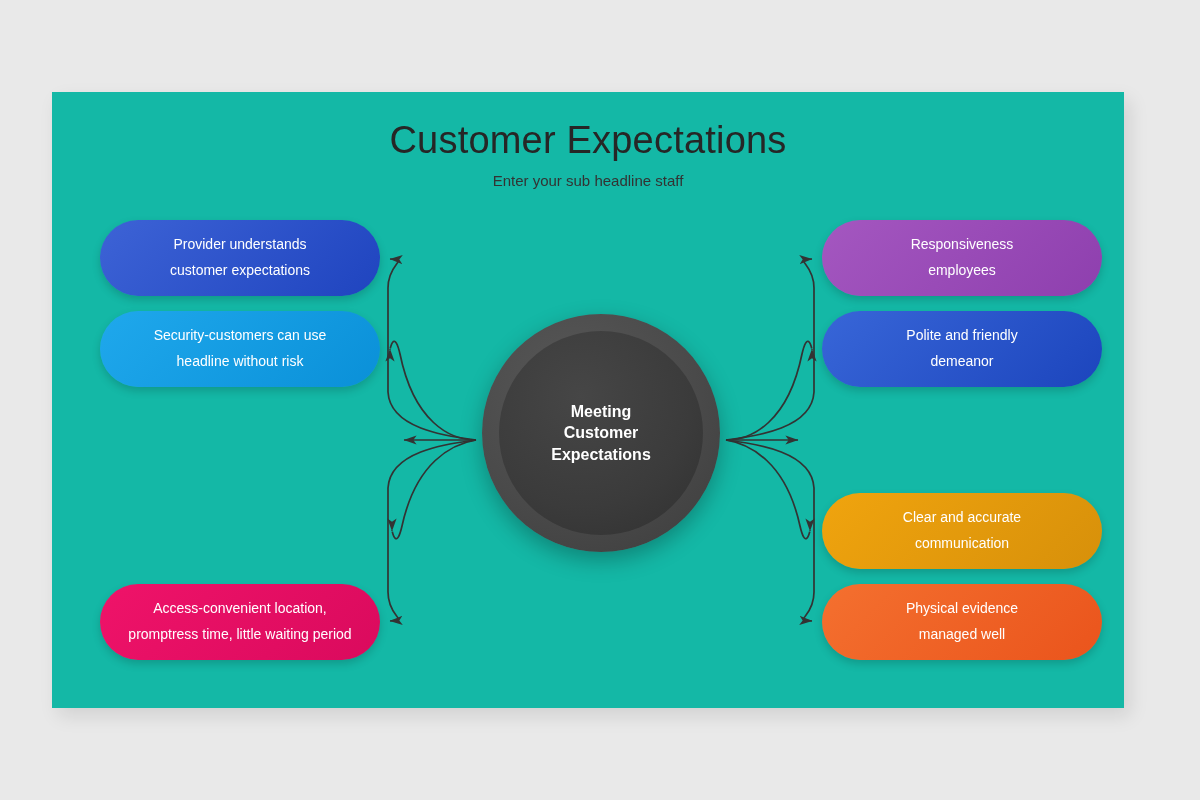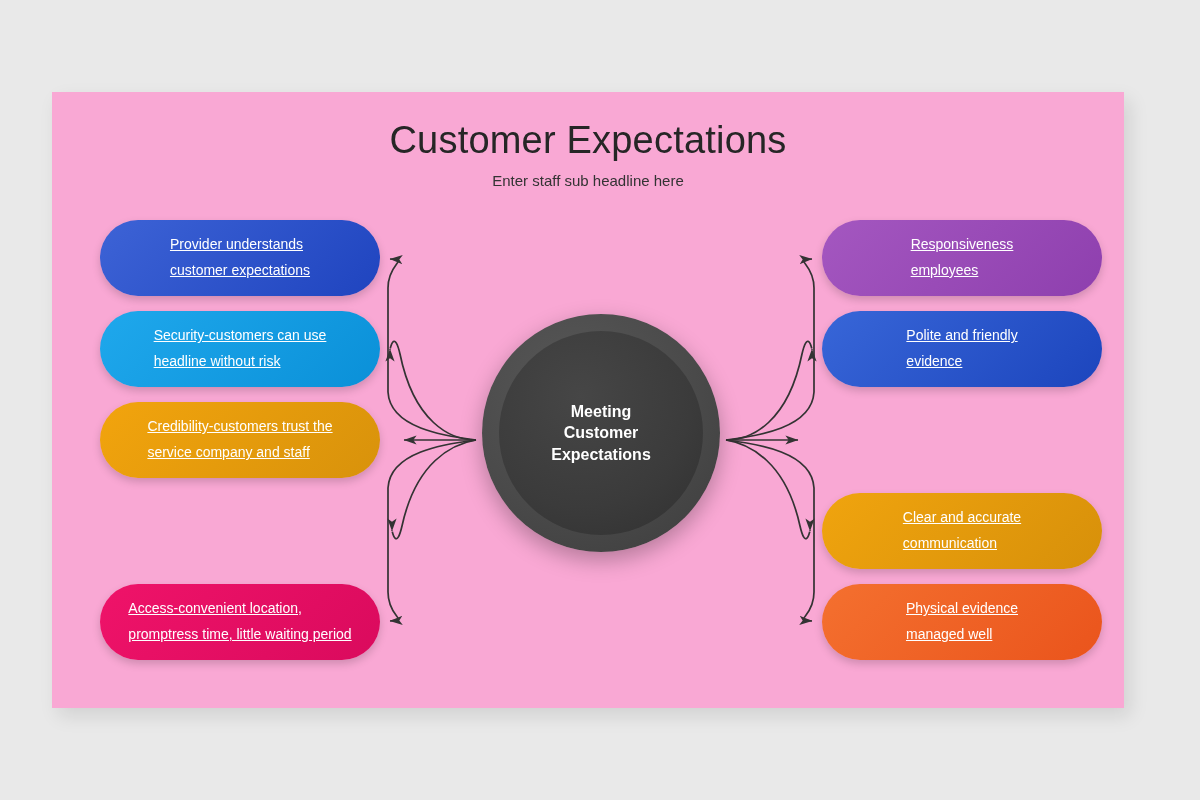--- a/index.html
+++ b/index.html
@@ -17,21 +17,21 @@
     inset: 0;
     background: #e9e9e9;
   }
 
   .slide {
     position: absolute;
     left: 52px;
     top: 92px;
     width: 1072px;
     height: 616px;
-    background: #f9a8d4;
+    background: #14b8a6;
     box-shadow: 6px 8px 18px rgba(0,0,0,0.10);
   }
 
   .title {
     position: absolute;
     left: 0;
     top: 27px;
     width: 100%;
     text-align: center;
     font-size: 38px;
@@ -103,42 +103,42 @@
     align-items: center;
     justify-content: center;
     box-shadow: 0 4px 9px rgba(0,0,0,0.17);
     box-sizing: border-box;
     padding: 0 14px;
   }
   .card-label {
     color: #ffffff;
     font-size: 14px;
     line-height: 1.85;
+    text-align: center;
     white-space: pre-line;
-    text-decoration: underline;
   }
 
   .col-left  { left: 48px; }
   .col-right { left: 770px; }
 
   .row0 { top: 128px; }
   .row1 { top: 219px; }
   .row2 { top: 310px; }
   .row3 { top: 401px; }
   .row4 { top: 492px; }
 </style>
 </head>
 <body>
 
 <div class="page-bg"></div>
 
 <div class="slide">
 
   <div class="title">Customer Expectations</div>
-  <div class="subtitle">Enter staff sub headline here</div>
+  <div class="subtitle">Enter your sub headline staff</div>
 
   <svg class="connectors" viewBox="0 0 1096 616" xmlns="http://www.w3.org/2000/svg">
     <defs>
       <marker id="ah" markerWidth="9" markerHeight="9" refX="7.4" refY="3.1" orient="auto" markerUnits="strokeWidth">
         <path d="M0,0.4 L7.6,3.1 L0,5.8 L1.9,3.1 Z" fill="#333333"></path>
       </marker>
     </defs>
     <g fill="none" stroke="#333333" stroke-width="1.7" marker-end="url(#ah)">
 
       <path d="M424,348 L352,348"></path>
@@ -158,39 +158,35 @@
   <div class="card col-left row0" style="background-image:linear-gradient(135deg,#3d63d6,#1f44bf)">
     <span class="card-label">Provider understands
 customer expectations</span>
   </div>
 
   <div class="card col-left row1" style="background-image:linear-gradient(135deg,#1fa8ec,#0a90d8)">
     <span class="card-label">Security-customers can use
 headline without risk</span>
   </div>
 
-  <div class="card col-left row2" style="background-image:linear-gradient(135deg,#f2a40d,#d8920b)">
-    <span class="card-label">Credibility-customers trust the
-service company and staff</span>
-  </div>
 
 
   <div class="card col-left row4" style="background-image:linear-gradient(135deg,#ef1369,#da0a5d)">
     <span class="card-label">Access-convenient  location,
 promptress time, little waiting period</span>
   </div>
 
   <div class="card col-right row0" style="background-image:linear-gradient(135deg,#a457c0,#8e3fae)">
     <span class="card-label">Responsiveness
 employees</span>
   </div>
 
   <div class="card col-right row1" style="background-image:linear-gradient(135deg,#3866d8,#1c45bd)">
     <span class="card-label">Polite and friendly
-evidence</span>
+demeanor</span>
   </div>
 
 
   <div class="card col-right row3" style="background-image:linear-gradient(135deg,#f0a40e,#d7900a)">
     <span class="card-label">Clear and accurate
 communication</span>
   </div>
 
   <div class="card col-right row4" style="background-image:linear-gradient(135deg,#f4702f,#ea541c)">
     <span class="card-label">Physical evidence

